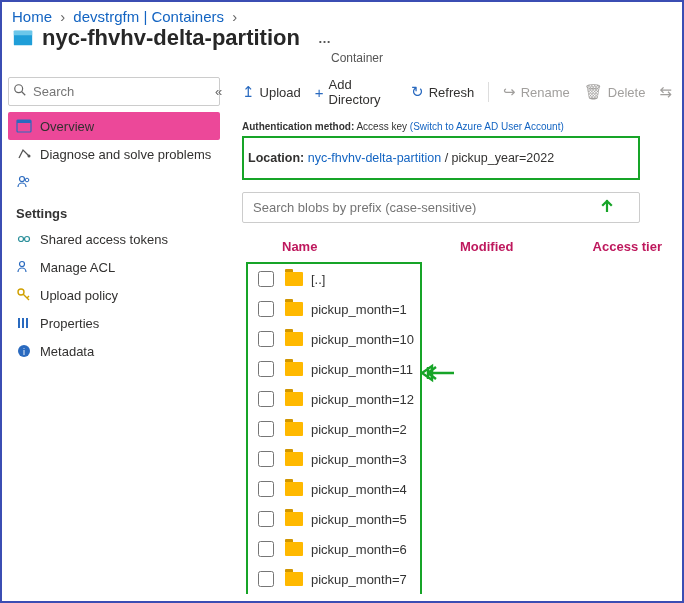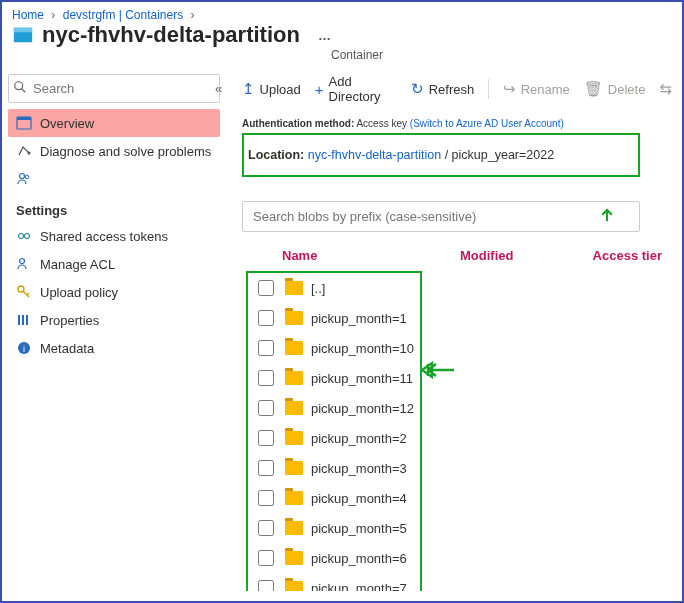--- a/index.html
+++ b/index.html
@@ -9,21 +9,21 @@
     font-size: 13px;
     color: #323130;
     width: 684px;
     height: 603px;
     border: 2px solid #3b4db3;
     overflow: hidden;
     background: #fff;
   }
   .breadcrumb {
     padding: 6px 4px 0 10px;
-    font-size: 12px;
+    font-size: 15px;
     color: #1364c2;
   }
   .breadcrumb span.sep { color: #666; margin: 0 4px; }
   .breadcrumb a { color: #1364c2; text-decoration: none; cursor: pointer; }
   .title-row {
     display: flex;
     align-items: center;
     padding: 0 10px 4px 10px;
   }
   .title-icon {
@@ -68,21 +68,21 @@
   .chevrons { color: #666; padding: 0 4px; cursor: pointer; }
   .nav-item {
     display: flex;
     align-items: center;
     padding: 6px 8px;
     font-size: 13px;
     cursor: pointer;
     border-radius: 2px;
     gap: 8px;
   }
-  .nav-item.active { background: #fca5a5; }
+  .nav-item.active { background: #ec4899; }
   .nav-item .icon { width: 16px; height: 16px; display: inline-flex; align-items: center; justify-content: center; color: #2a6abf; flex: 0 0 16px; }
   .section-header {
     font-size: 13px;
     font-weight: 600;
     color: #333;
     padding: 10px 8px 4px 8px;
   }
   .main {
     flex: 1;
     padding: 4px 10px 10px 16px;
@@ -121,21 +121,21 @@
     font-size: 12.5px;
     min-width: 398px;
     position: relative;
   }
   .loc-box a { color: #1364c2; text-decoration: none; cursor: pointer; }
   .blob-search {
     border: 1px solid #ccc;
     border-radius: 2px;
     padding: 6px 8px;
     width: 398px;
-    margin: 18px 0 12px 0;
+    margin: 6px 0 12px 0;
     position: relative;
   }
   .blob-search input {
     border: none;
     outline: none;
     width: 100%;
     font-size: 13px;
     color: #666;
   }
   .blob-search .up-arrow {

